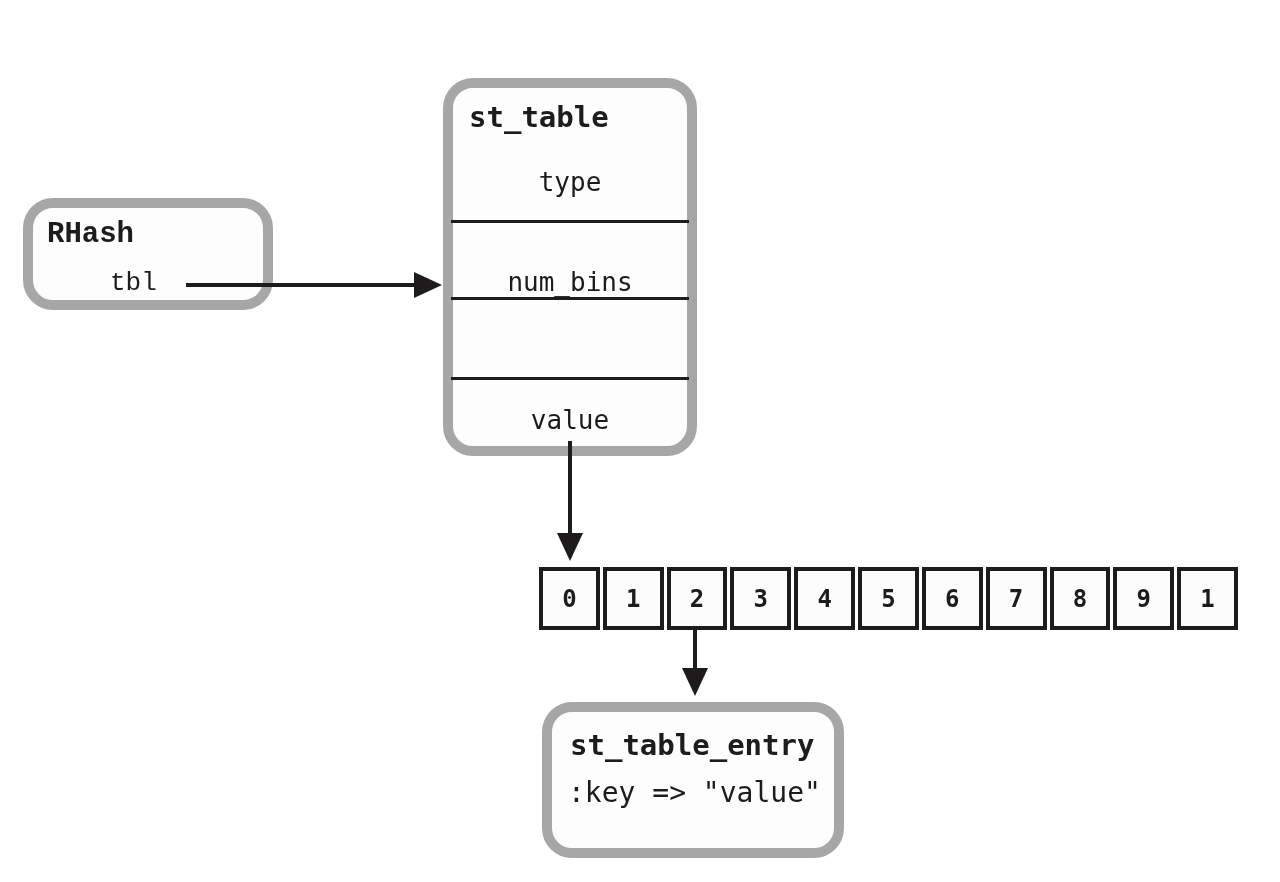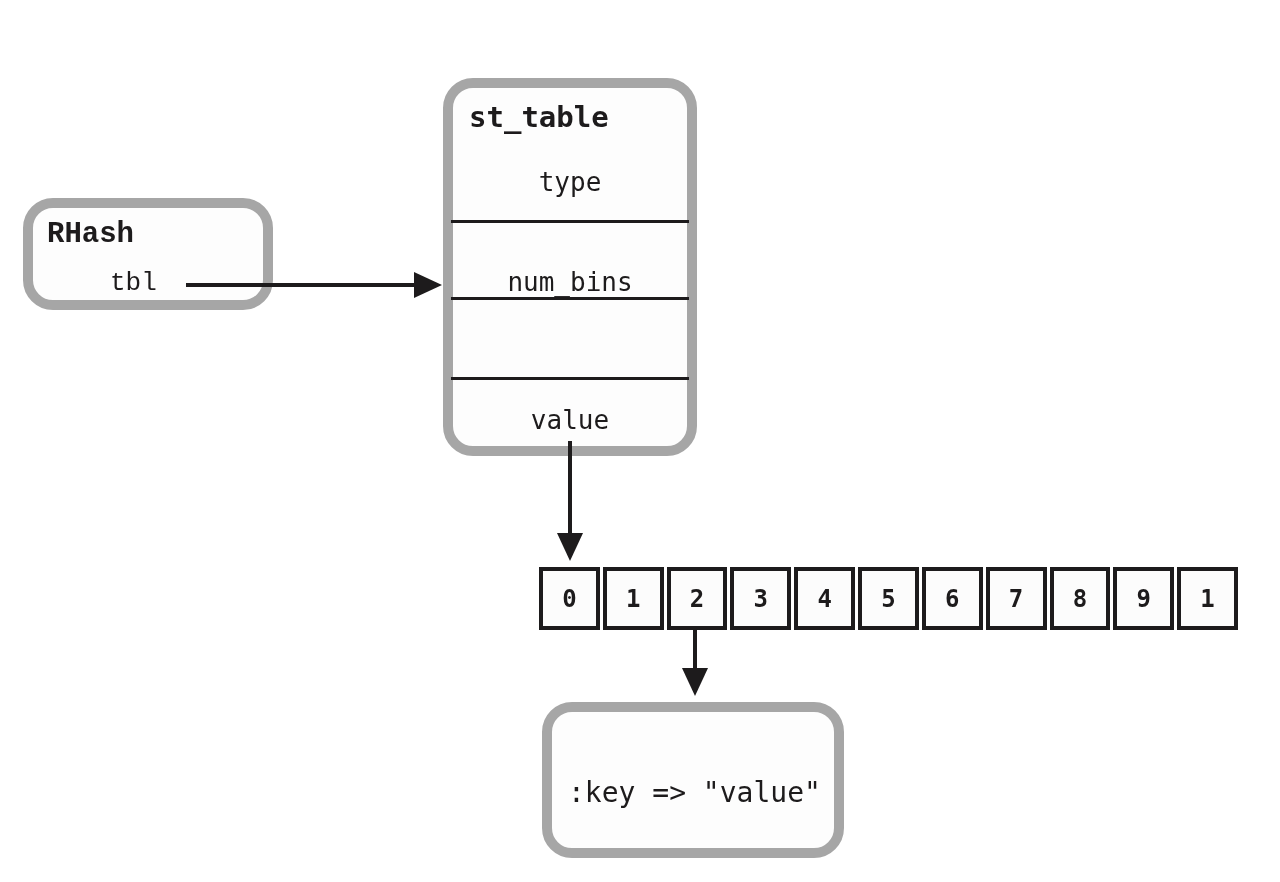--- a/index.html
+++ b/index.html
@@ -99,20 +99,21 @@
     <div class="bin-cell">4</div>
     <div class="bin-cell">5</div>
     <div class="bin-cell">6</div>
     <div class="bin-cell">7</div>
     <div class="bin-cell">8</div>
     <div class="bin-cell">9</div>
     <div class="bin-cell">1</div>
   </div>
 
   <div class="gbox" style="left:542px; top:702px; width:302px; height:156px;">
+    <div class="box-title" style="left:18px; top:18px;">st_table_entry</div>
     <div class="field-label" style="left:16px; top:66px; font-size:28px;">:key =&gt; "value"</div>
   </div>
 
   <div class="arrow-line" style="left:186px; top:283px; width:230px; height:4px;"></div>
   <div class="arrowhead head-right" style="left:414px; top:272px;"></div>
 
   <div class="arrow-line" style="left:568px; top:441px; width:4px; height:94px;"></div>
   <div class="arrowhead head-down" style="left:557px; top:533px;"></div>
 
   <div class="arrow-line" style="left:693px; top:630px; width:4px; height:40px;"></div>

